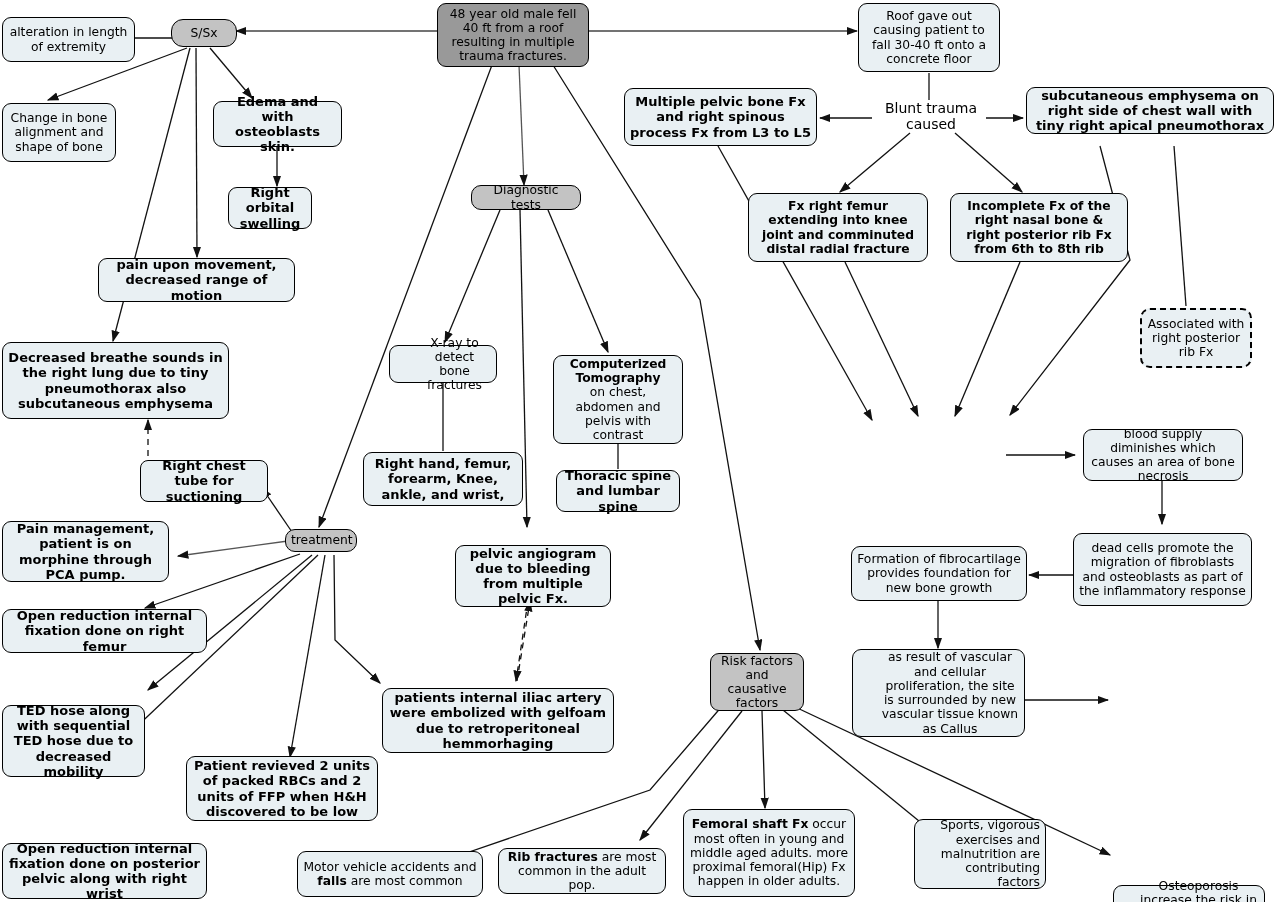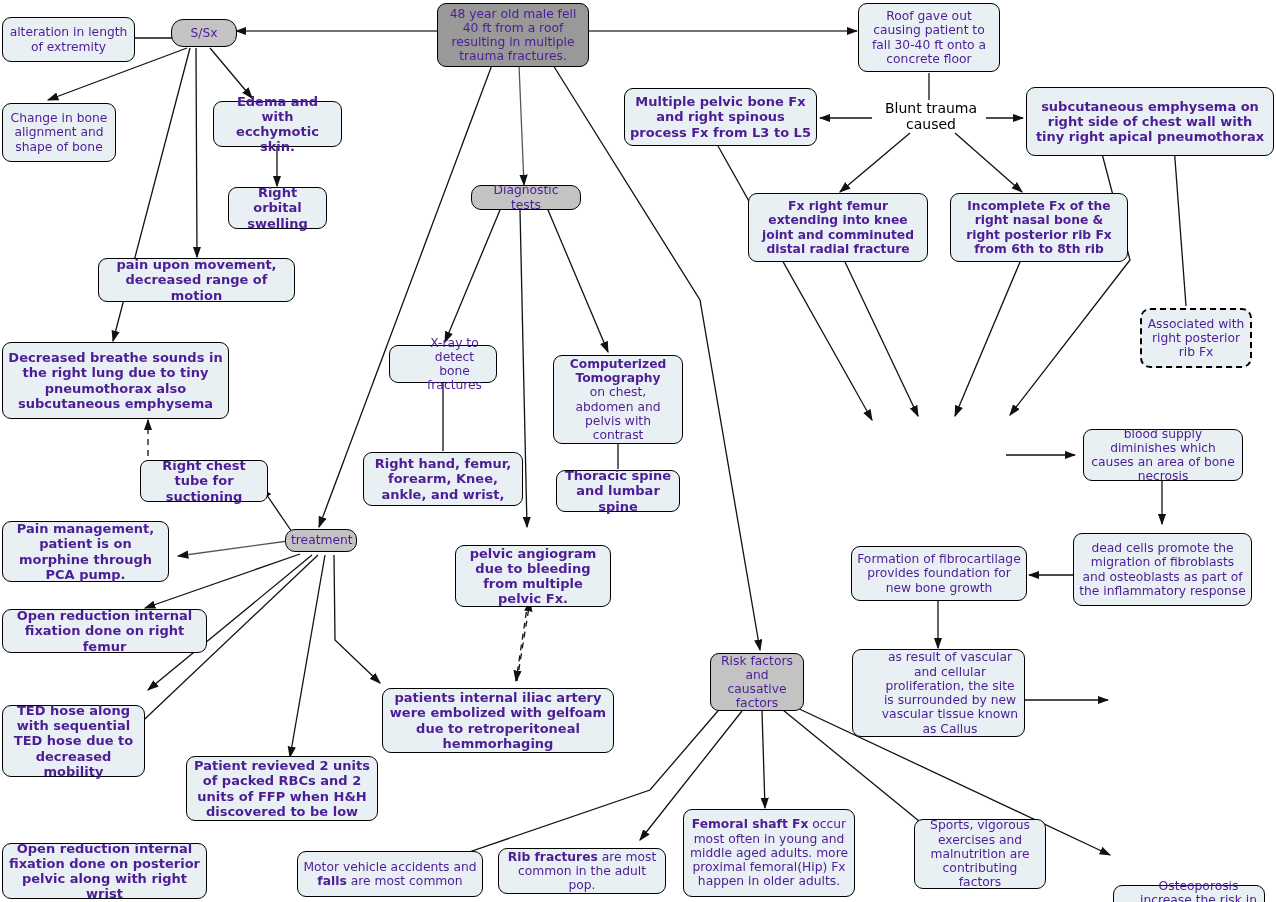--- a/index.html
+++ b/index.html
@@ -10,21 +10,21 @@
     position:absolute;
     box-sizing:border-box;
     border:1.5px solid #000;
     border-radius:9px;
     background:#e9f0f3;
     display:flex;
     align-items:center;
     justify-content:center;
     text-align:center;
     line-height:1.16;
-    color:#4c1d95;
+    color:#000000;
     padding:3px 5px;
     z-index:2;
   }
   .node .txt{display:block;width:100%;}
   .b   { font-weight:bold; }
   .f12 { font-size:12.3px; }
   .f13 { font-size:13px; }
   .gray-dark  { background:#999999; }
   .gray-light { background:#c3c3c3; }
   .dashed { border-style:dashed; border-width:2px; border-radius:10px;}
@@ -140,24 +140,24 @@
 
   <div class="node f12" style="left:2px;top:17px;width:133px;height:45px;">
     <span class="txt">alteration in length of extremity</span>
   </div>
 
   <div class="node f12" style="left:2px;top:103px;width:114px;height:59px;">
     <span class="txt">Change in bone alignment and shape of bone</span>
   </div>
 
   <div class="node f13 b" style="left:213px;top:101px;width:129px;height:46px;">
-    <span class="txt">Edema and with ecchymotic skin.</span>
-  </div>
-
-  <div class="node f13 b" style="left:228px;top:187px;width:99px;height:42px;justify-content:center;">
+    <span class="txt">Edema and with osteoblasts skin.</span>
+  </div>
+
+  <div class="node f13 b" style="left:228px;top:187px;width:84px;height:42px;justify-content:center;">
     <span class="txt">Right orbital swelling</span>
   </div>
 
   <div class="node f13 b" style="left:98px;top:258px;width:197px;height:44px;">
     <span class="txt">pain upon movement, decreased range of motion</span>
   </div>
 
   <div class="node f13 b" style="left:2px;top:342px;width:227px;height:77px;">
     <span class="txt">Decreased breathe sounds in the right lung due to tiny pneumothorax also subcutaneous emphysema</span>
   </div>
@@ -165,21 +165,21 @@
   <div class="node f12" style="left:858px;top:3px;width:142px;height:69px;">
     <span class="txt">Roof gave out causing patient to fall 30-40 ft onto a concrete floor</span>
   </div>
 
   <div class="edge-label" style="left:881px;top:100px;width:96px;">Blunt trauma caused</div>
 
   <div class="node f13 b" style="left:624px;top:88px;width:193px;height:58px;">
     <span class="txt">Multiple pelvic bone Fx and right spinous process Fx from L3 to L5</span>
   </div>
 
-  <div class="node f13 b" style="left:1026px;top:87px;width:248px;height:69px;">
+  <div class="node f13 b" style="left:1026px;top:87px;width:248px;height:47px;">
     <span class="txt">subcutaneous emphysema on right side of chest wall with tiny right apical pneumothorax</span>
   </div>
 
   <div class="node f12 b" style="left:748px;top:193px;width:180px;height:69px;">
     <span class="txt">Fx right femur extending into knee joint and comminuted distal radial fracture</span>
   </div>
 
   <div class="node f12 b" style="left:950px;top:193px;width:178px;height:69px;">
     <span class="txt">Incomplete Fx of the right nasal bone &amp; right posterior rib Fx from 6th to 8th rib</span>
   </div>
@@ -272,21 +272,21 @@
   </div>
 
   <div class="node f12 mix" style="left:498px;top:848px;width:168px;height:46px;">
     <span class="txt"><b>Rib fractures</b><span> are most common in the adult pop.</span></span>
   </div>
 
   <div class="node f12 mix" style="left:683px;top:809px;width:172px;height:88px;">
     <span class="txt"><b>Femoral shaft Fx</b><span> occur most often in young and middle aged adults. more proximal femoral(Hip) Fx happen in older adults.</span></span>
   </div>
 
-  <div class="node f12" style="left:914px;top:819px;width:132px;height:70px;">
+  <div class="node f12" style="left:914px;top:819px;width:132px;height:70px;text-align:right;">
     <span class="txt">Sports, vigorous exercises and malnutrition are contributing factors</span>
   </div>
 
   <div class="node f12" style="left:1113px;top:885px;width:152px;height:30px;padding-left:24px;">
     <span class="txt">Osteoporosis increase the risk in older adults</span>
   </div>
 
 </div>
 
 </body></html>

